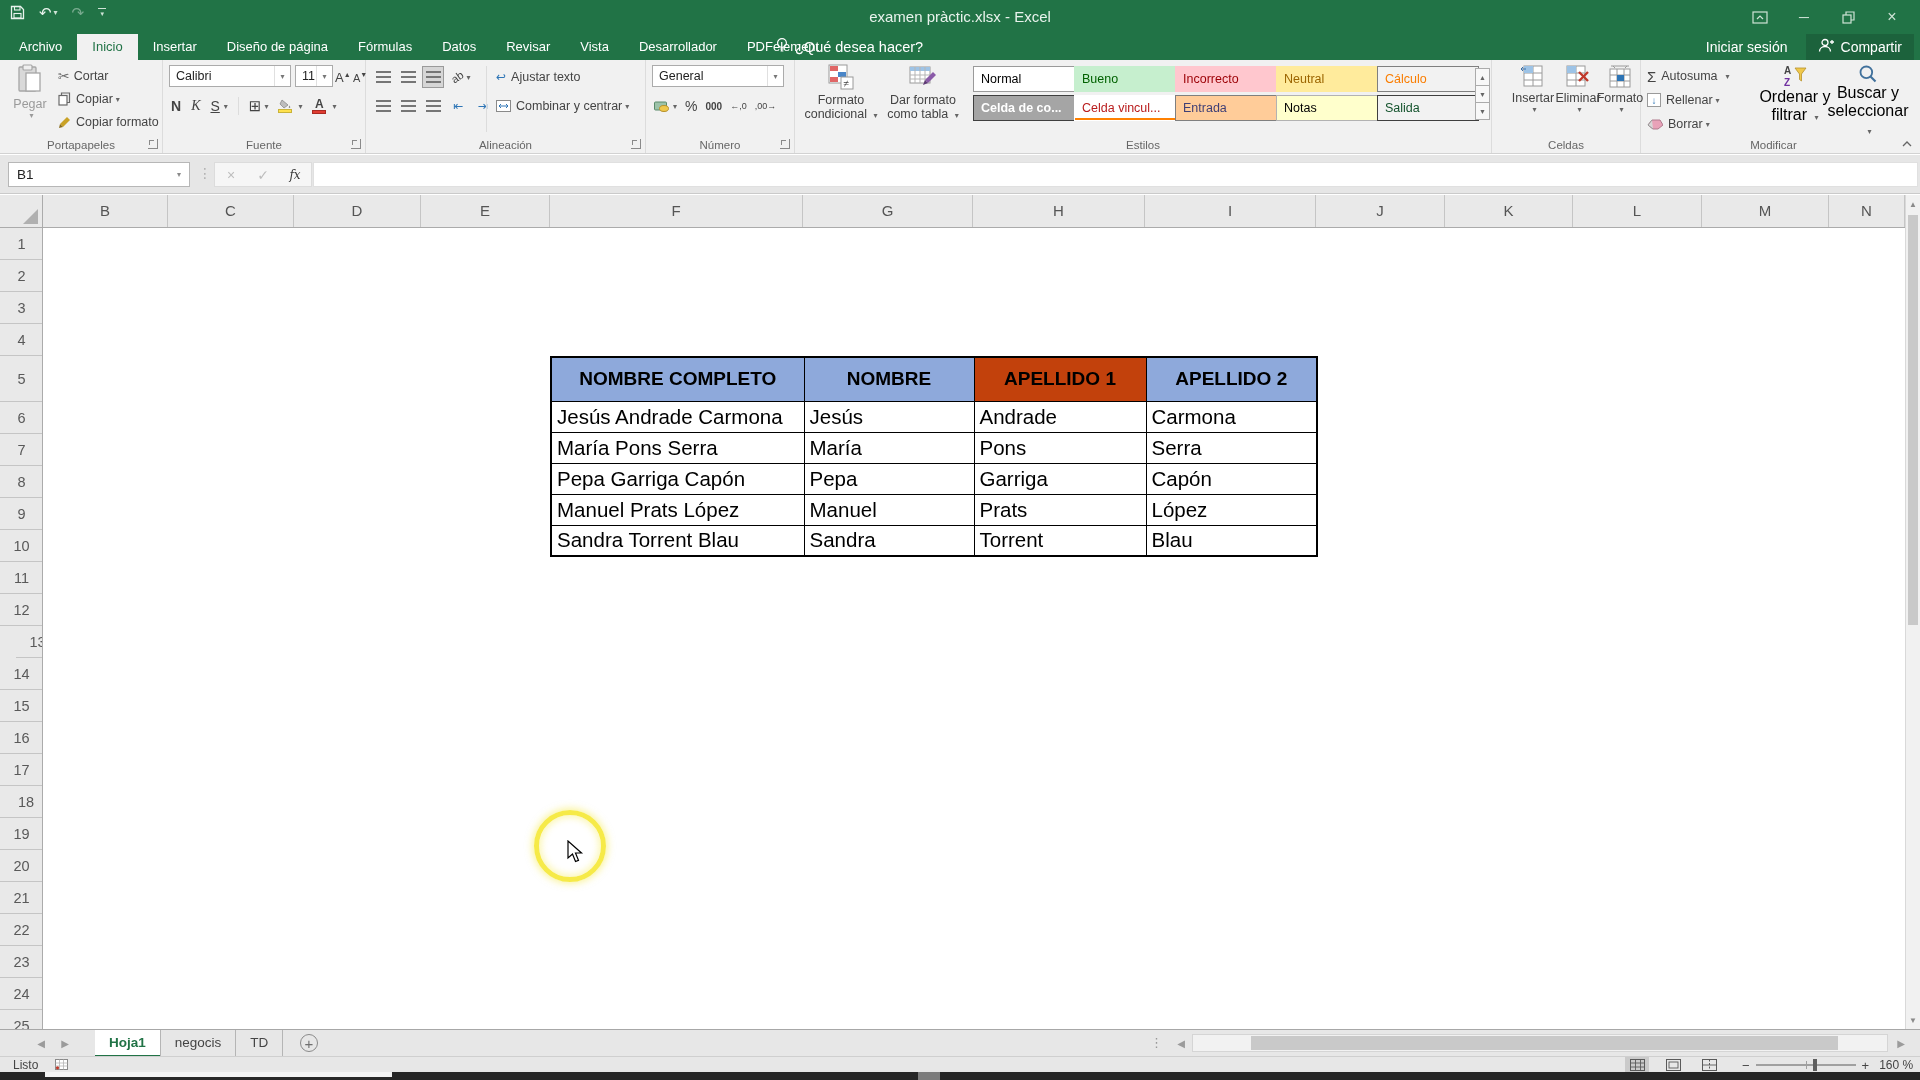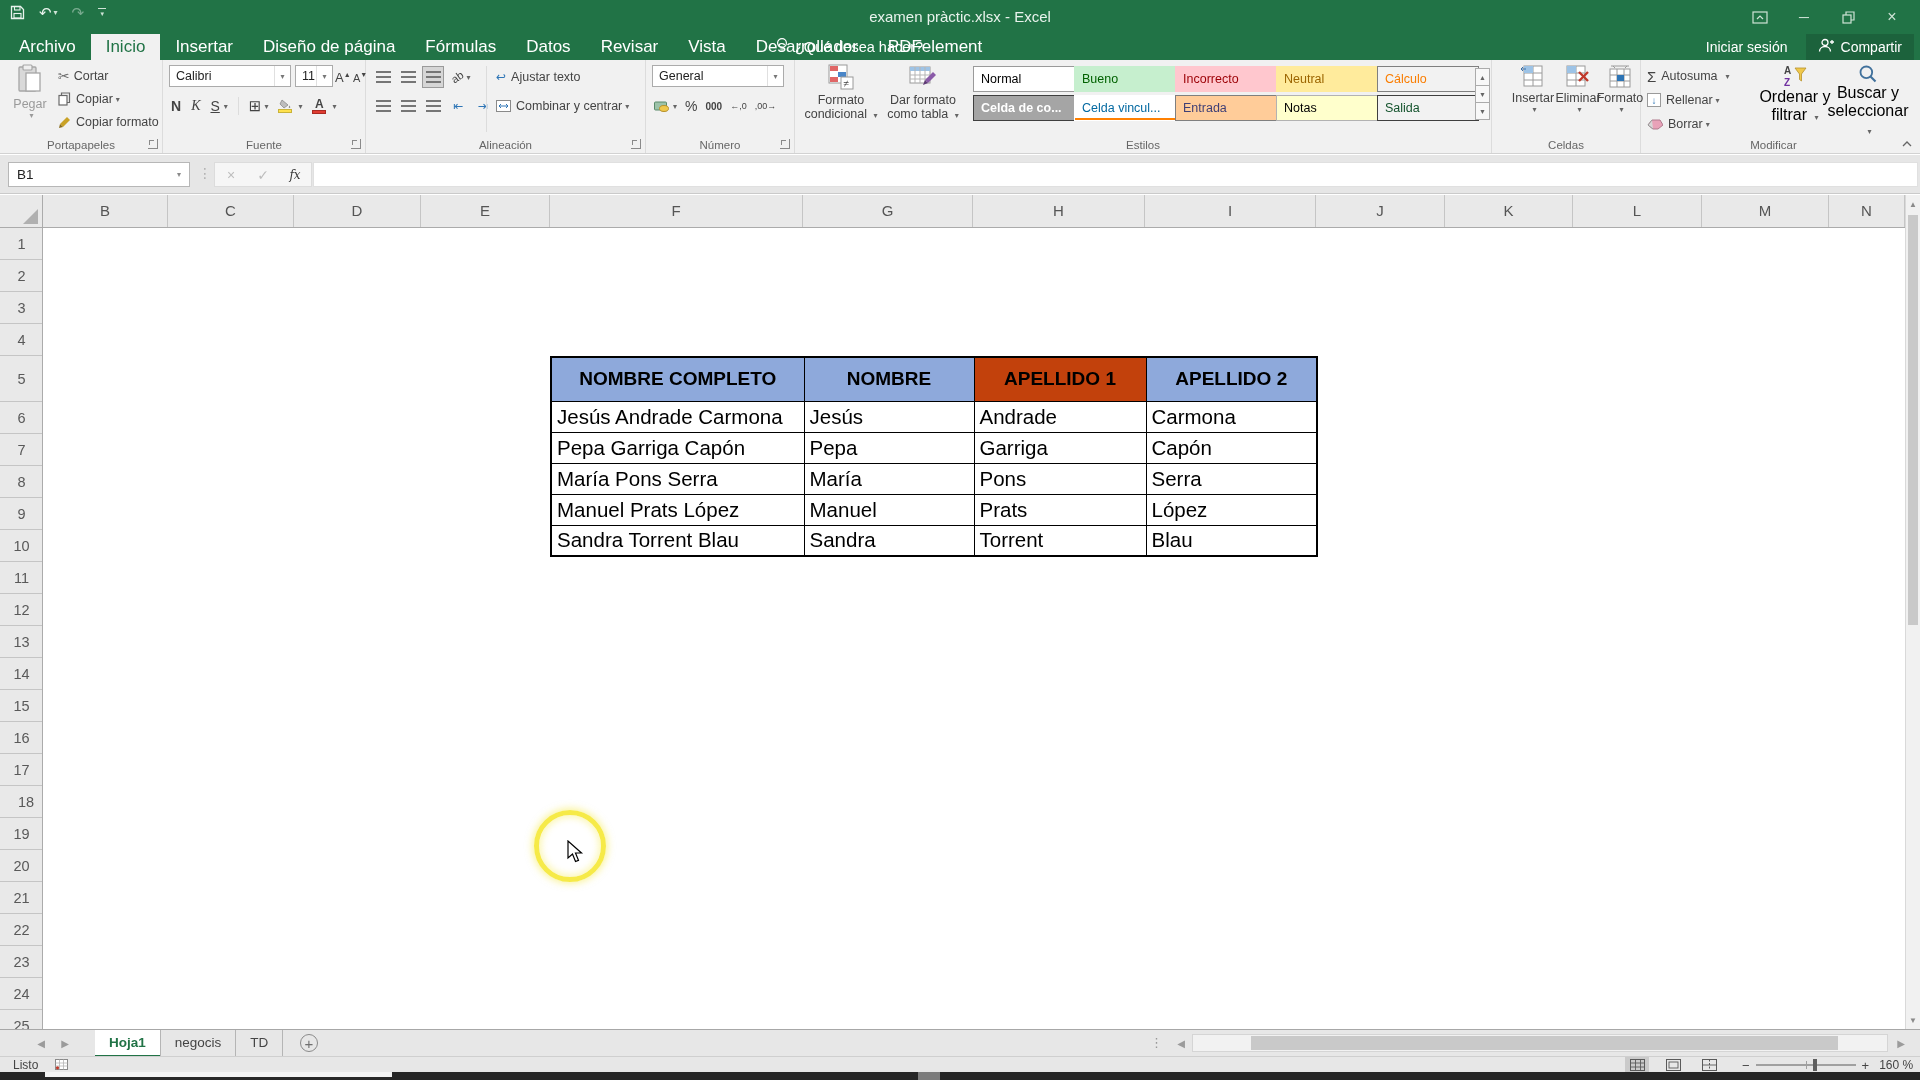--- a/index.html
+++ b/index.html
@@ -12,21 +12,21 @@
   #qat { position:absolute; left:10px; top:5px; display:flex; align-items:center; gap:14px; color:#fff; }
   .qat-btn { display:flex; align-items:center; color:#e9f3ed; font-size:15px; line-height:1; }
   .qat-caret { font-size:8px; margin-left:2px; color:#cfe3d6; }
   #title-text { position:absolute; left:0; right:0; top:8px; text-align:center; color:#e8f2ec; font-size:15px; }
   #wincontrols { position:absolute; right:6px; top:0; height:34px; display:flex; }
   .winbtn { width:44px; height:34px; display:flex; align-items:center; justify-content:center; color:#cfe3d6; font-size:14px; }
 
   
   #tabrow { position:absolute; left:0; top:34px; width:1920px; height:26px; background:#217346; }
   #menu-tabs { position:absolute; left:4px; top:0; height:26px; display:flex; }
-  .mtab { padding:0 15px; height:26px; line-height:26px; color:#fff; font-size:17px; }
+  .mtab { padding:0 15px; height:26px; line-height:26px; color:#fff; font-size:13px; }
   .mtab.active { background:#f1f1f1; color:#217346; }
   #tellme { position:absolute; left:776px; top:0; height:26px; display:flex; align-items:center; gap:7px; color:#fff; font-size:14.5px; }
   #acct { position:absolute; right:6px; top:0; height:26px; display:flex; align-items:center; gap:18px; }
   #signin { color:#fff; font-size:14px; }
   #share { display:flex; align-items:center; gap:7px; color:#fff; font-size:14px; background:rgba(0,0,0,0.14); height:26px; padding:0 12px; }
 
   
   #ribbon { position:absolute; left:0; top:60px; width:1920px; height:94px; background:#f1f1f1; border-bottom:1px solid #d2d2d2; }
   .grp { position:absolute; top:0; height:93px; border-right:1px solid #dcdcdc; }
   .glabel { position:absolute; bottom:2px; left:0; right:0; text-align:center; font-size:11.5px; color:#666; }
@@ -363,21 +363,21 @@
       </div>
       <div id="chips1">
           <div class="chip" style="left: 178px; top: 6px; background: rgb(255, 255, 255); color: rgb(0, 0, 0); border-color: rgb(154, 154, 154);">Normal</div>
           <div class="chip" style="left: 279px; top: 6px; background: rgb(198, 239, 206); color: rgb(0, 97, 0); border-color: transparent;">Bueno</div>
           <div class="chip" style="left: 380px; top: 6px; background: rgb(255, 199, 206); color: rgb(156, 0, 6); border-color: transparent;">Incorrecto</div>
           <div class="chip" style="left: 481px; top: 6px; background: rgb(255, 235, 156); color: rgb(156, 101, 0); border-color: transparent;">Neutral</div>
           <div class="chip" style="left: 582px; top: 6px; background: rgb(242, 242, 242); color: rgb(250, 125, 0); border-color: rgb(127, 127, 127);">Cálculo</div>
         </div>
       <div id="chips2">
           <div class="chip" style="left: 178px; top: 35px; background: rgb(165, 165, 165); color: rgb(255, 255, 255); border-color: rgb(63, 63, 63); font-weight: bold;">Celda de co...</div>
-          <div class="chip" style="left: 279px; top: 35px; background: rgb(255, 255, 255); color: #0369a1; border-color: transparent; box-shadow: rgb(255, 128, 1) 0px -2px 0px inset;">Celda vincul...</div>
+          <div class="chip" style="left: 279px; top: 35px; background: rgb(255, 255, 255); color: #b91c1c; border-color: transparent; box-shadow: rgb(255, 128, 1) 0px -2px 0px inset;">Celda vincul...</div>
           <div class="chip" style="left: 380px; top: 35px; background: rgb(255, 204, 153); color: rgb(63, 63, 118); border-color: rgb(127, 127, 127);">Entrada</div>
           <div class="chip" style="left: 481px; top: 35px; background: rgb(255, 255, 204); color: rgb(0, 0, 0); border-color: rgb(178, 178, 178);">Notas</div>
           <div class="chip" style="left: 582px; top: 35px; background: rgb(242, 242, 242); color: #14532d; border-color: rgb(63, 63, 63); font-weight: normal;">Salida</div>
         </div>
       <div class="gal-rail" style="left:680px;top:8px;">
         <div>▲</div>
         <div>▼</div>
         <div>▼</div>
       </div>
       <div class="glabel">Estilos</div>
@@ -498,21 +498,21 @@
         <div class="rh" style="height: 32px;">3</div>
         <div class="rh" style="height: 32px;">4</div>
         <div class="rh" style="height: 46px;">5</div>
         <div class="rh" style="height: 32px;">6</div>
         <div class="rh" style="height: 32px;">7</div>
         <div class="rh" style="height: 32px;">8</div>
         <div class="rh" style="height: 32px;">9</div>
         <div class="rh" style="height: 32px;">10</div>
         <div class="rh" style="height: 32px;">11</div>
         <div class="rh" style="height: 32px;">12</div>
-        <div class="rh" style="height: 32px;">13</div>
+        <div class="rh" style="height: 32px; margin-left: 16px;">13</div>
         <div class="rh" style="height: 32px;">14</div>
         <div class="rh" style="height: 32px;">15</div>
         <div class="rh" style="height: 32px;">16</div>
         <div class="rh" style="height: 32px;">17</div>
         <div class="rh" style="height: 32px; padding-left: 9px;">18</div>
         <div class="rh" style="height: 32px;">19</div>
         <div class="rh" style="height: 32px;">20</div>
         <div class="rh" style="height: 32px;">21</div>
         <div class="rh" style="height: 32px;">22</div>
         <div class="rh" style="height: 32px;">23</div>
@@ -537,30 +537,30 @@
           </tr>
         </thead>
       <tbody id="dt-body">
           <tr>
             <td>Jesús Andrade Carmona</td>
             <td>Jesús</td>
             <td>Andrade</td>
             <td>Carmona</td>
           </tr>
           <tr>
+            <td>María Pons Serra</td>
+            <td>María</td>
+            <td>Pons</td>
+            <td>Serra</td>
+          </tr>
+          <tr>
             <td>Pepa Garriga Capón</td>
             <td>Pepa</td>
             <td>Garriga</td>
             <td>Capón</td>
-          </tr>
-          <tr>
-            <td>María Pons Serra</td>
-            <td>María</td>
-            <td>Pons</td>
-            <td>Serra</td>
           </tr>
           <tr>
             <td>Manuel Prats López</td>
             <td>Manuel</td>
             <td>Prats</td>
             <td>López</td>
           </tr>
           <tr>
             <td>Sandra Torrent Blau</td>
             <td>Sandra</td>

